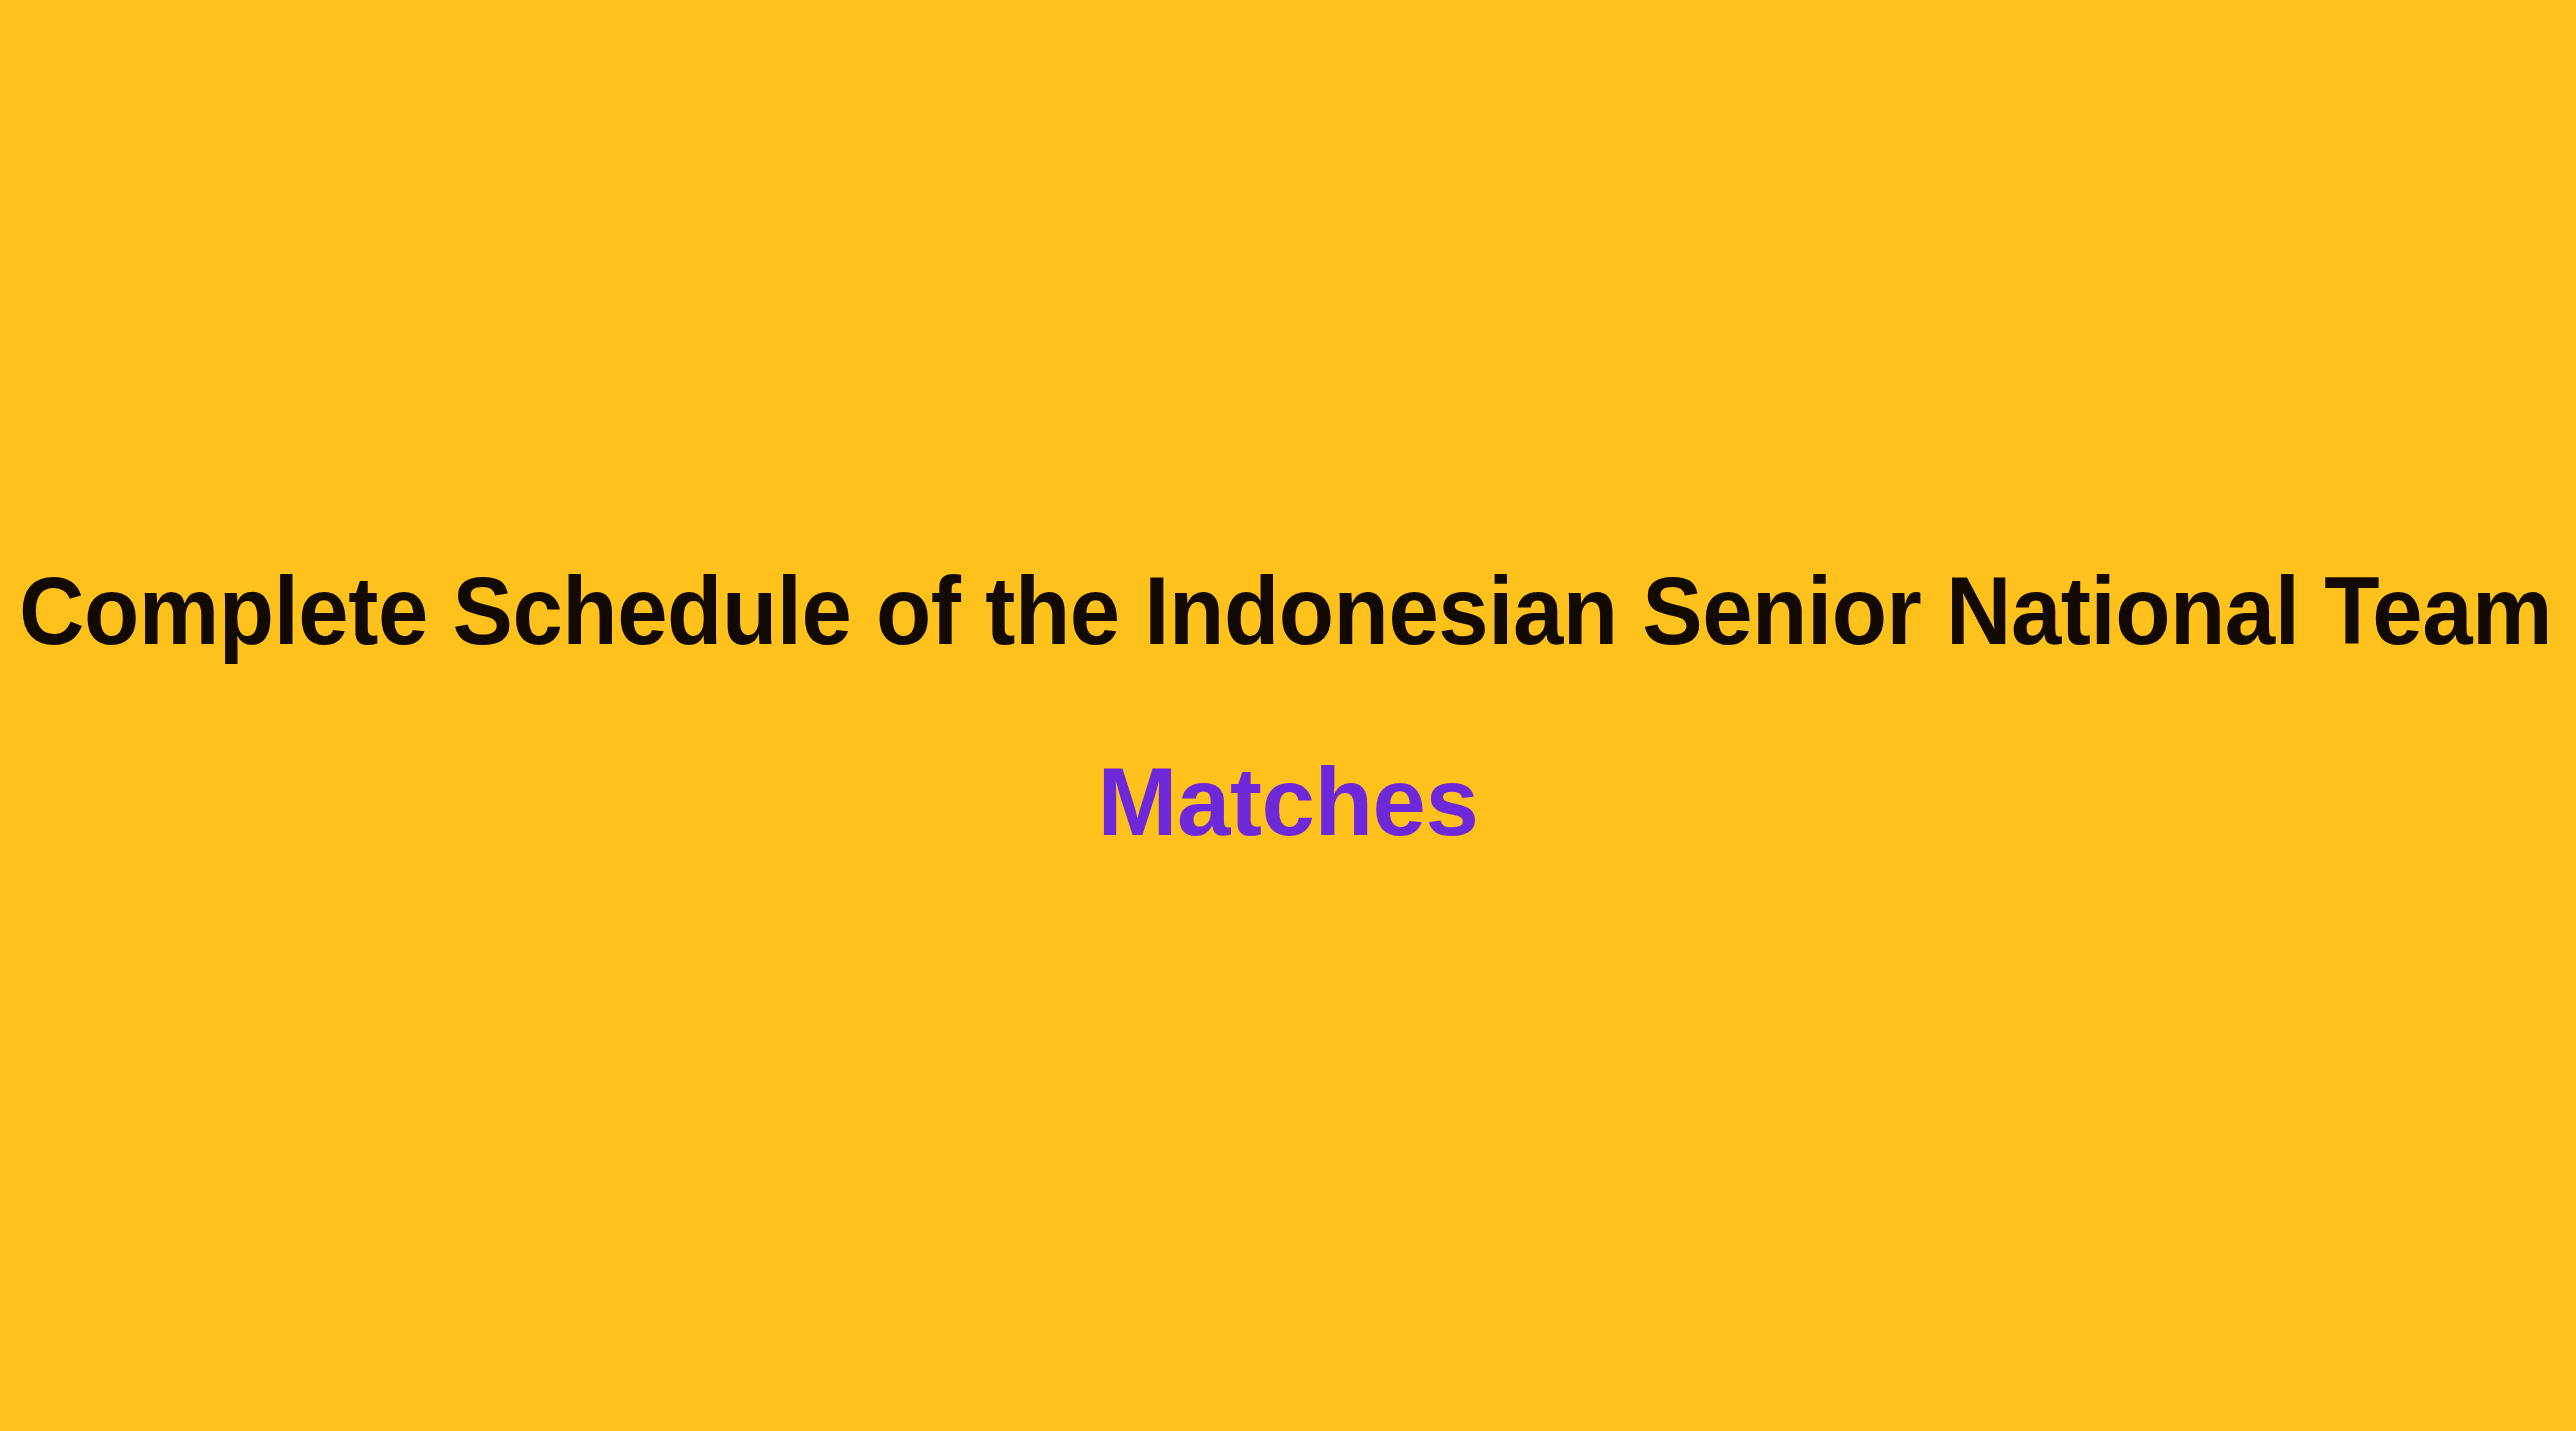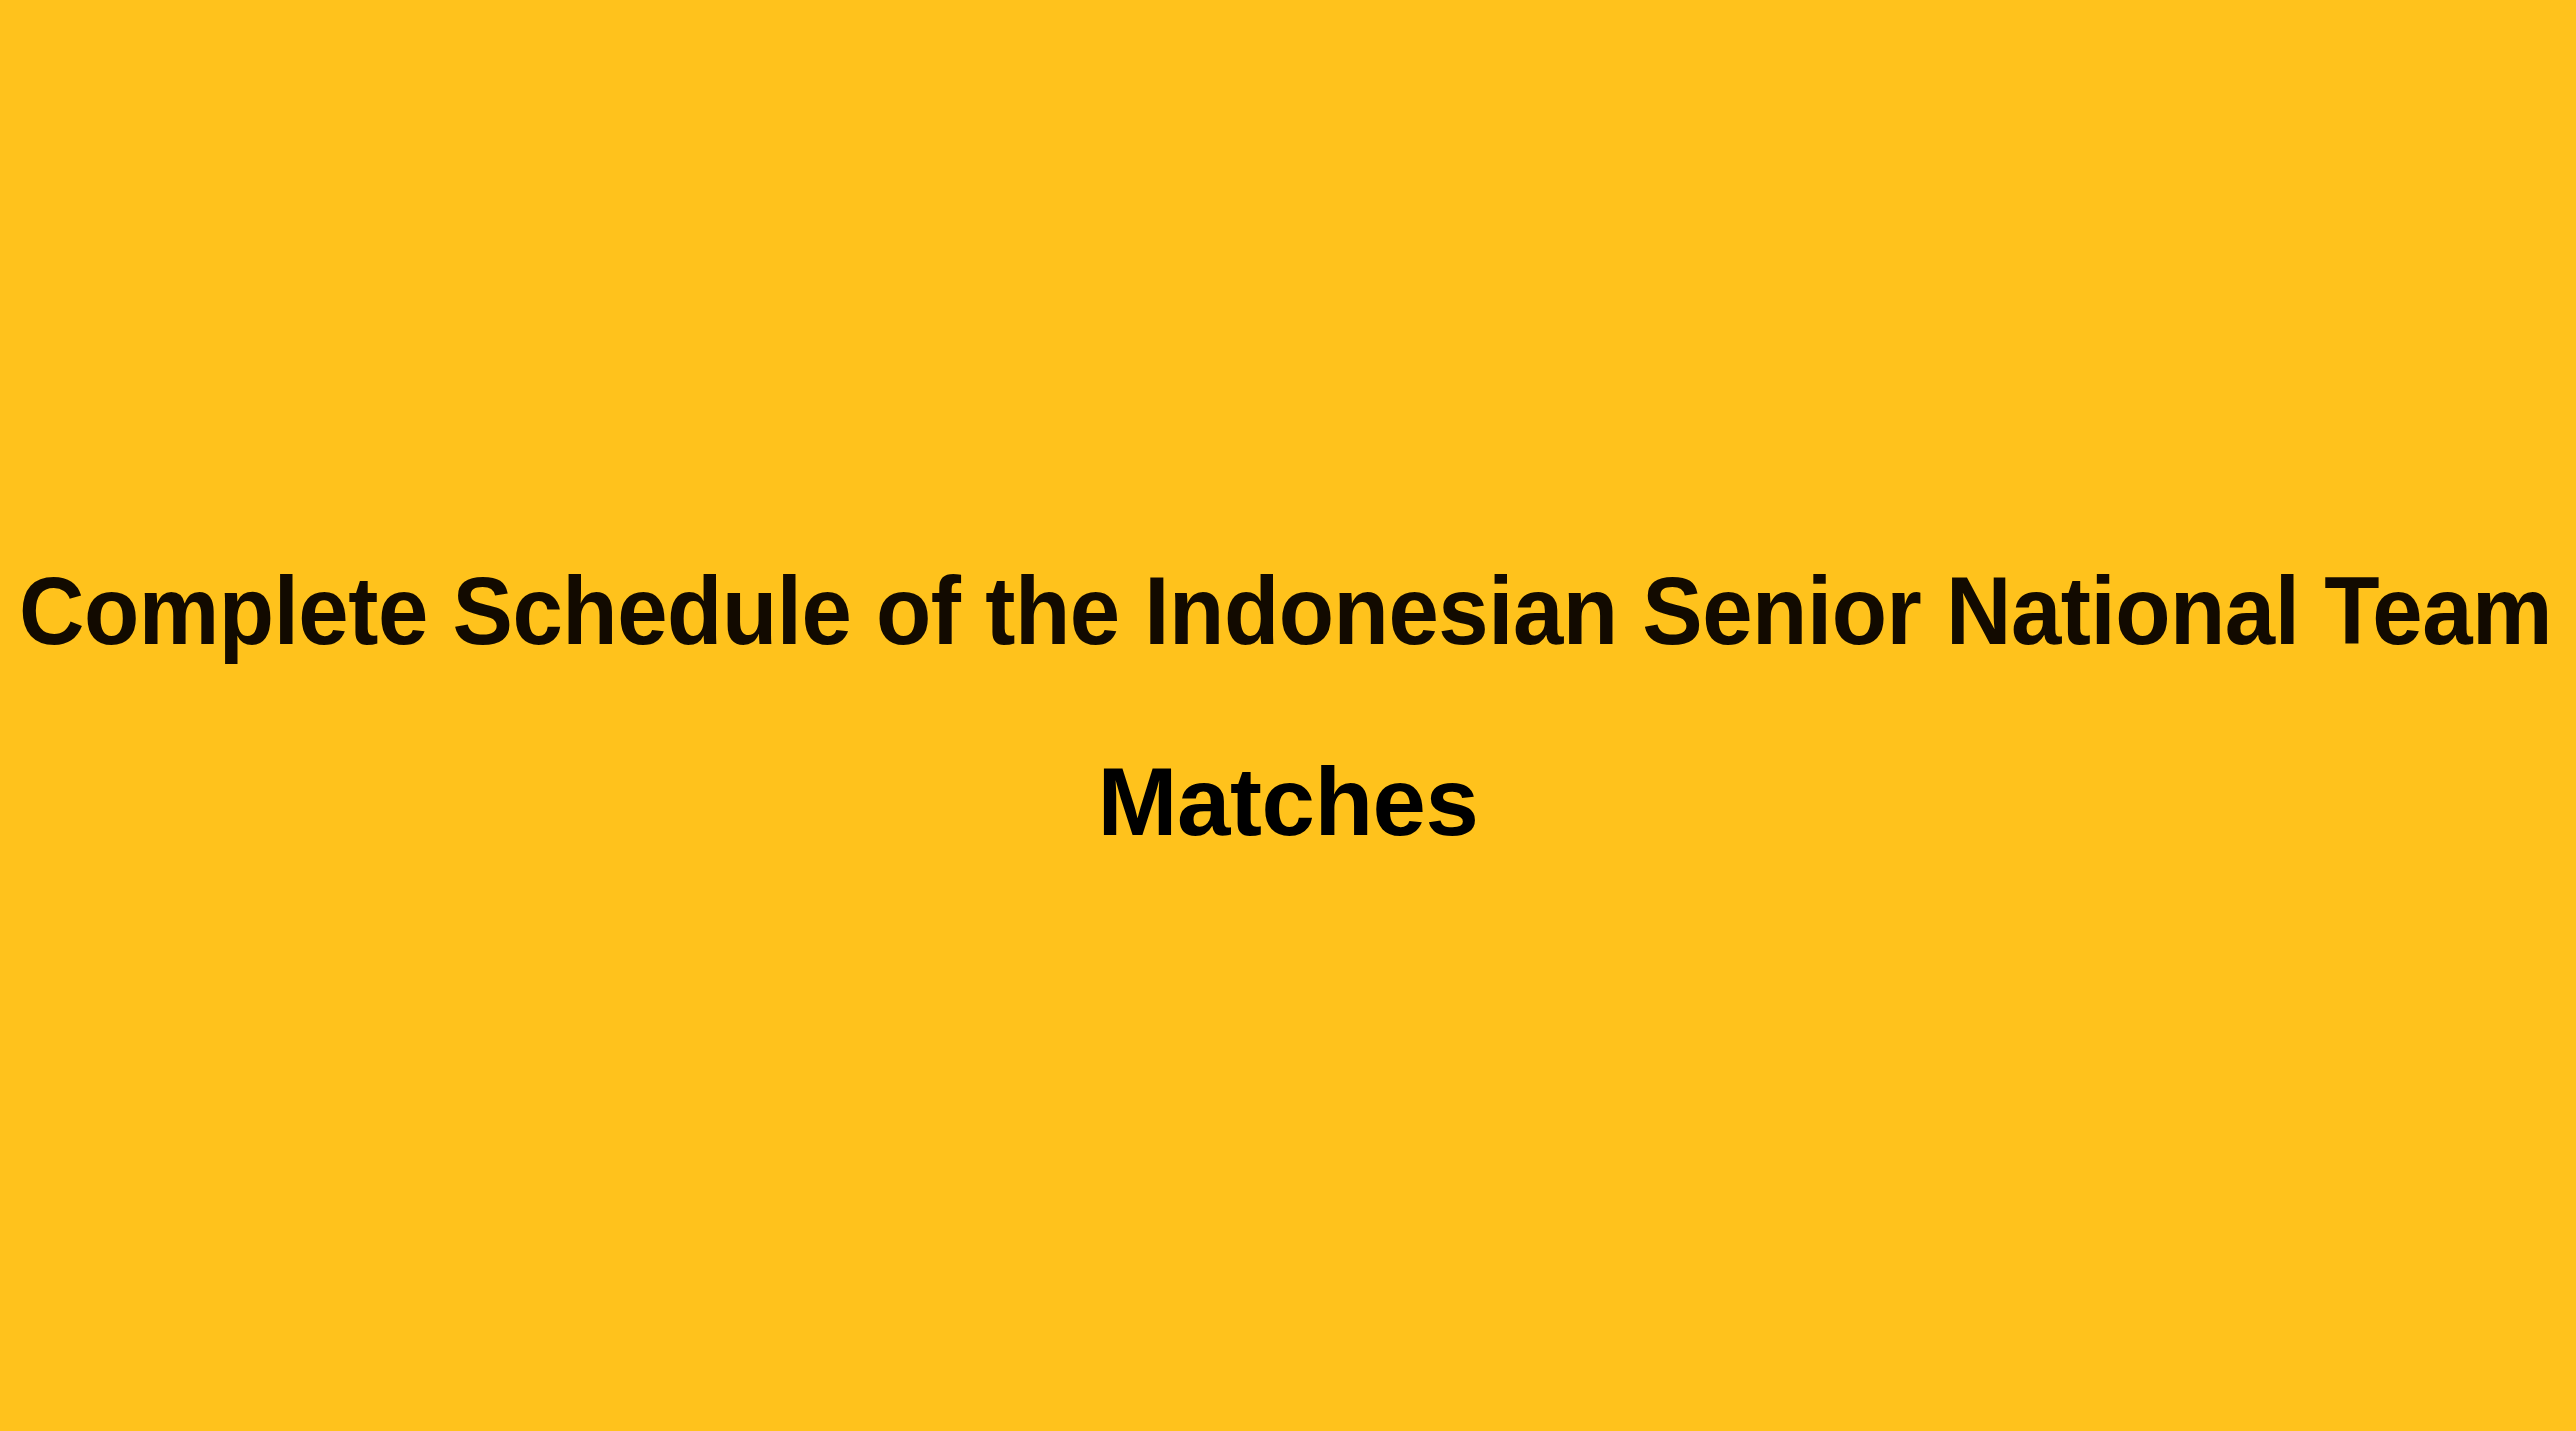--- a/index.html
+++ b/index.html
@@ -63,18 +63,18 @@
 </style>
 </head>
 <body style="background: rgb(255, 194, 28);">
 
 <div class="canvas" style="background: rgb(255, 194, 28);">
 
   <div class="headline">
 
     <span class="headline-line line-1" style="color: rgb(18, 10, 0); transform: scaleX(0.942909);">Complete Schedule of the Indonesian Senior National Team</span>
 
-    <span class="headline-line line-2" style="color: #000000;">Matches</span>
+    <span class="headline-line line-2" style="color: #6d28d9;">Matches</span>
 
   </div>
 
 </div>
 
 
 </body></html>

